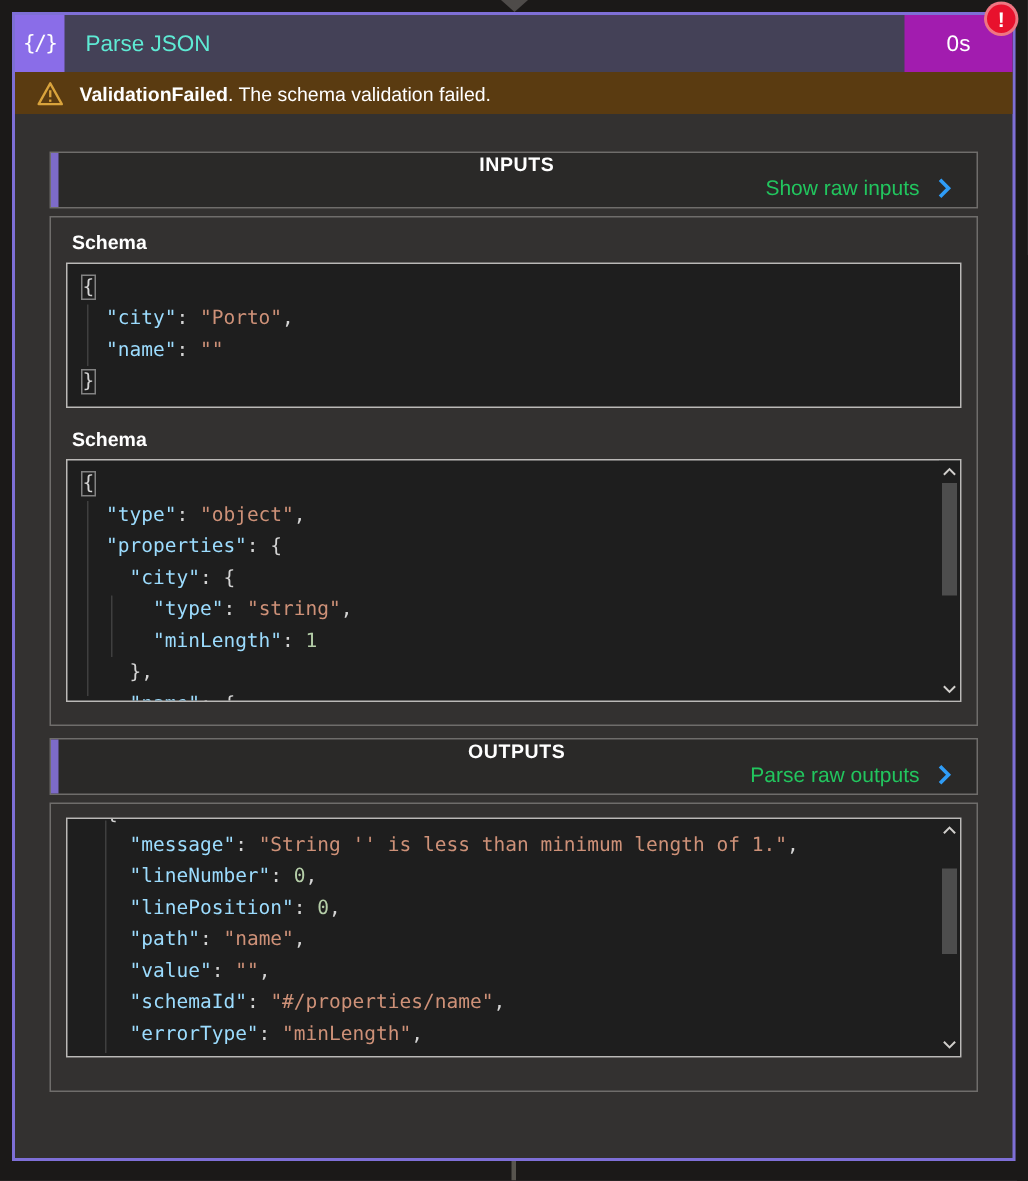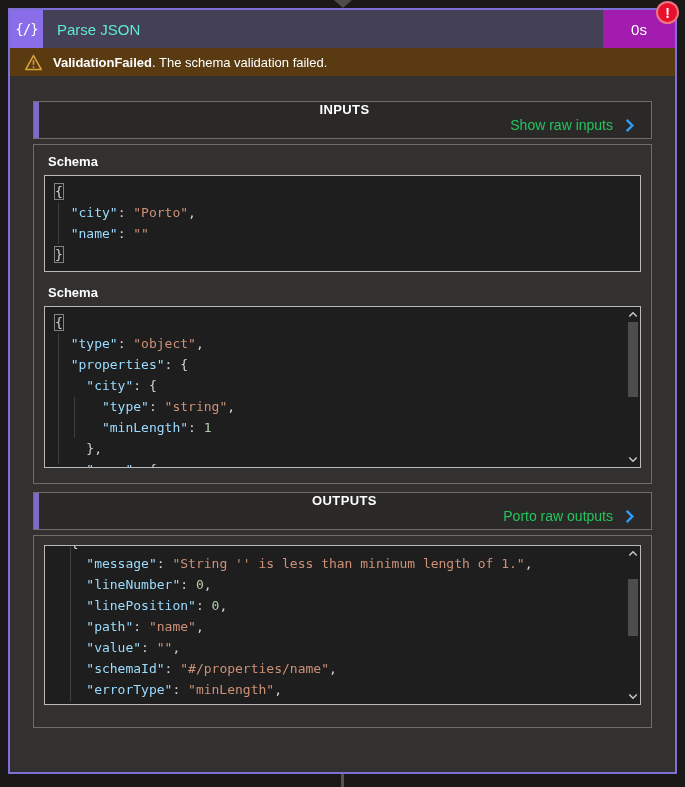--- a/index.html
+++ b/index.html
@@ -145,21 +145,21 @@
               </svg>
           </div>
         </div>
       </div>
     </div>
 
     <div class="panel-header mt22">
       <div class="accent"></div>
       <span class="panel-title">OUTPUTS</span>
       <a class="raw-link">
-        <span>Porto raw outputs</span>
+        <span>Parse raw outputs</span>
         <svg width="15" height="15" viewBox="0 0 16 16">
           <path d="M5 2l6 6-6 6" fill="none" stroke="#2f9cf6" stroke-width="2.6"></path>
         </svg>
       </a>
     </div>
     <div class="panel-body pb-out">
       <div class="code-box h-errors scrolled">
         <div class="guide" style="left:25px; top:1px; height:155px;"></div>
         <div class="code-inner">
             <div class="code-line"><span class="tok-p">  {</span></div>

